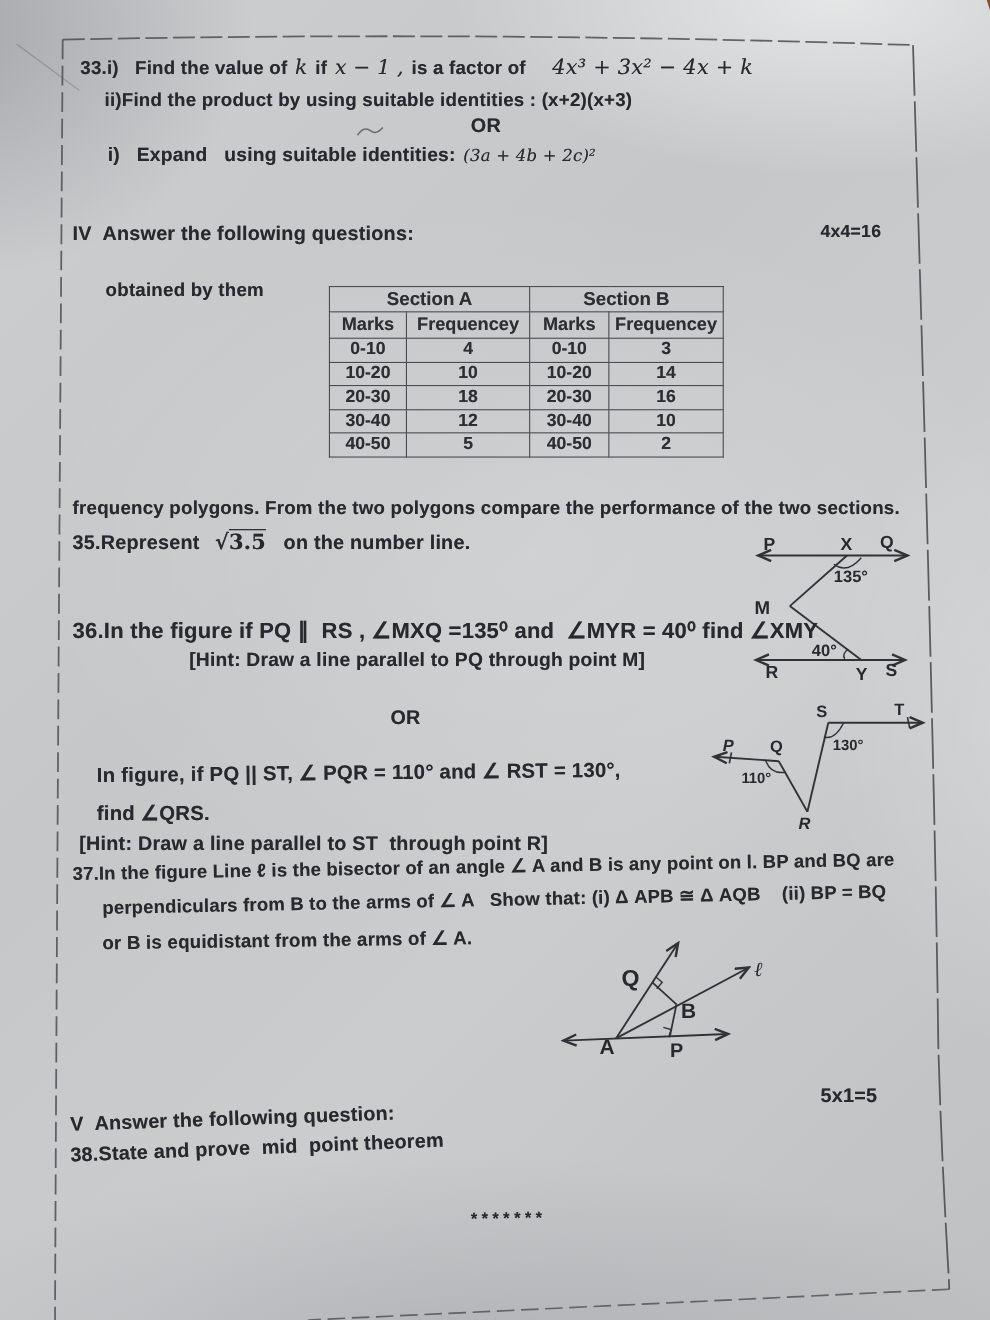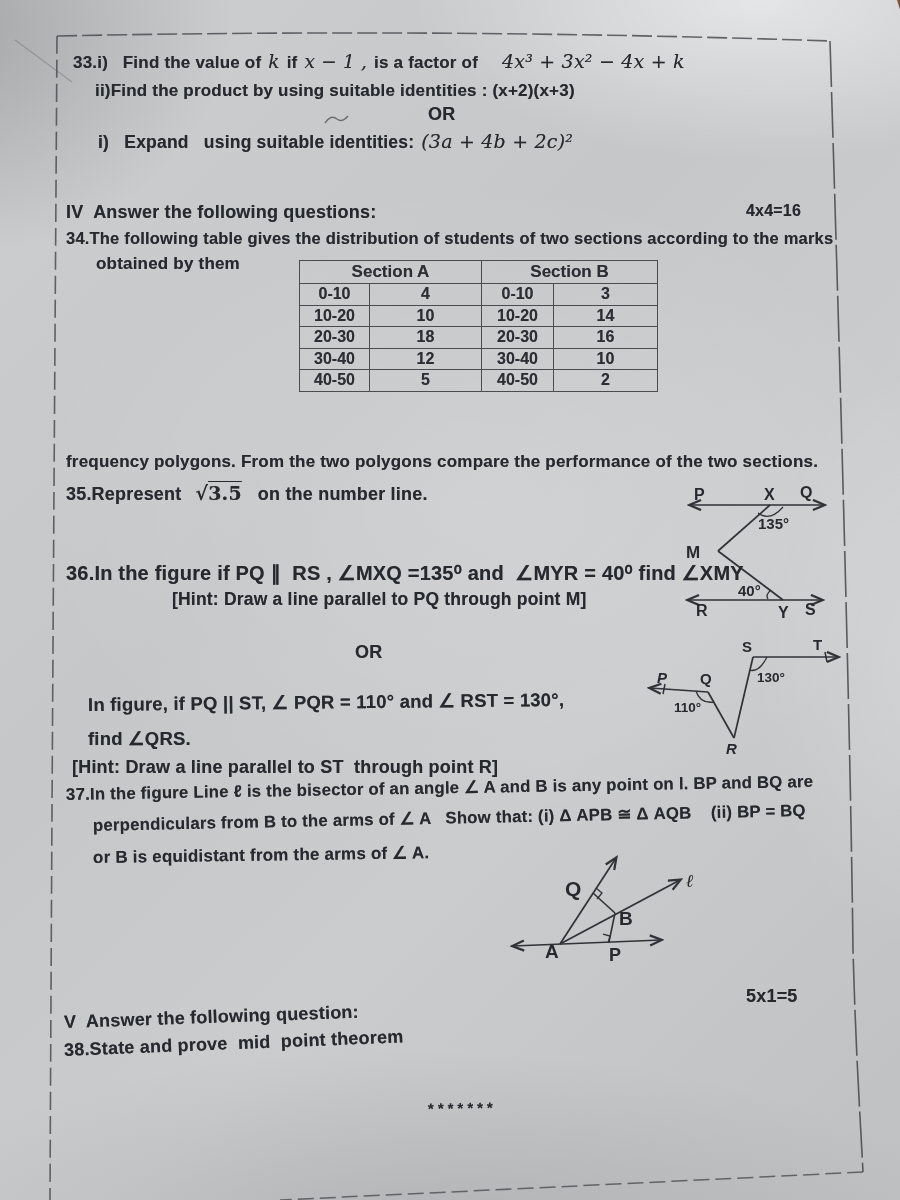--- a/index.html
+++ b/index.html
@@ -50,40 +50,45 @@
     <path d="M15,40 L72,82" fill="none" stroke="#595b5f" stroke-width="1.2" opacity=".35"></path>
     <path d="M325,123 q6,-9 12,-4 q5,4 11,-3" fill="none" stroke="#54565a" stroke-width="1.4" opacity=".8"></path>
   </svg>
 
   <div class="t" style="left:73px;top:50px;font-size:17px"><span>33.i)   Find the value of</span><span class="math" style="font-size:18.5px">k</span><span>if</span><span class="math" style="font-size:18.5px">x − 1 ,</span><span>is a factor of</span><span class="math" style="font-size:19px;margin-left:24px">4x³ + 3x² − 4x + k</span></div>
 
   <div class="t" style="left:95px;top:81px;font-size:17px"><span>ii)Find the product by using suitable identities : (x+2)(x+3)</span></div>
 
   <div class="t b" style="left:428px;top:104px;font-size:18px"><span>OR</span></div>
 
-  <div class="t" style="left:98px;top:130px;font-size:17.5px"><span>i)   Expand   using suitable identities:</span><span class="math" style="font-size:19px">(3a + 4b + 2c)²</span></div>
+  <div class="t" style="left:98px;top:130px;font-size:17.5px"><span>i)   Expand   using suitable identities:</span><span class="math" style="font-size:15px">(3a + 4b + 2c)²</span></div>
 
 
   <div class="t b" style="left:66px;top:202px;font-size:18px"><span>IV  Answer the following questions:</span></div>
   <div class="t b" style="left:746px;top:202px;font-size:16px"><span>4x4=16</span></div>
 
-  <div class="t" style="left:66px;top:229px;font-size:16.5px"><span>34.The following table gives the distribution of students of two sections according to the marks</span></div>
   <div class="t" style="left:96px;top:254px;font-size:17px"><span>obtained by them</span></div>
 
   <table class="marks-table">
     <colgroup>
         <col style="width:70px">
         <col style="width:112px">
         <col style="width:72px">
         <col style="width:104px">
       </colgroup>
     <tbody>
         <tr class="h1">
       <th colspan="2">Section A</th>
       <th colspan="2">Section B</th>
+    </tr>
+    <tr class="h2">
+      <th>Marks</th>
+      <th>Frequencey</th>
+      <th>Marks</th>
+      <th>Frequencey</th>
     </tr>
     <tr>
           <td>0-10</td>
           <td>4</td>
           <td>0-10</td>
           <td>3</td>
         </tr>
     <tr>
           <td>10-20</td>
           <td>10</td>

